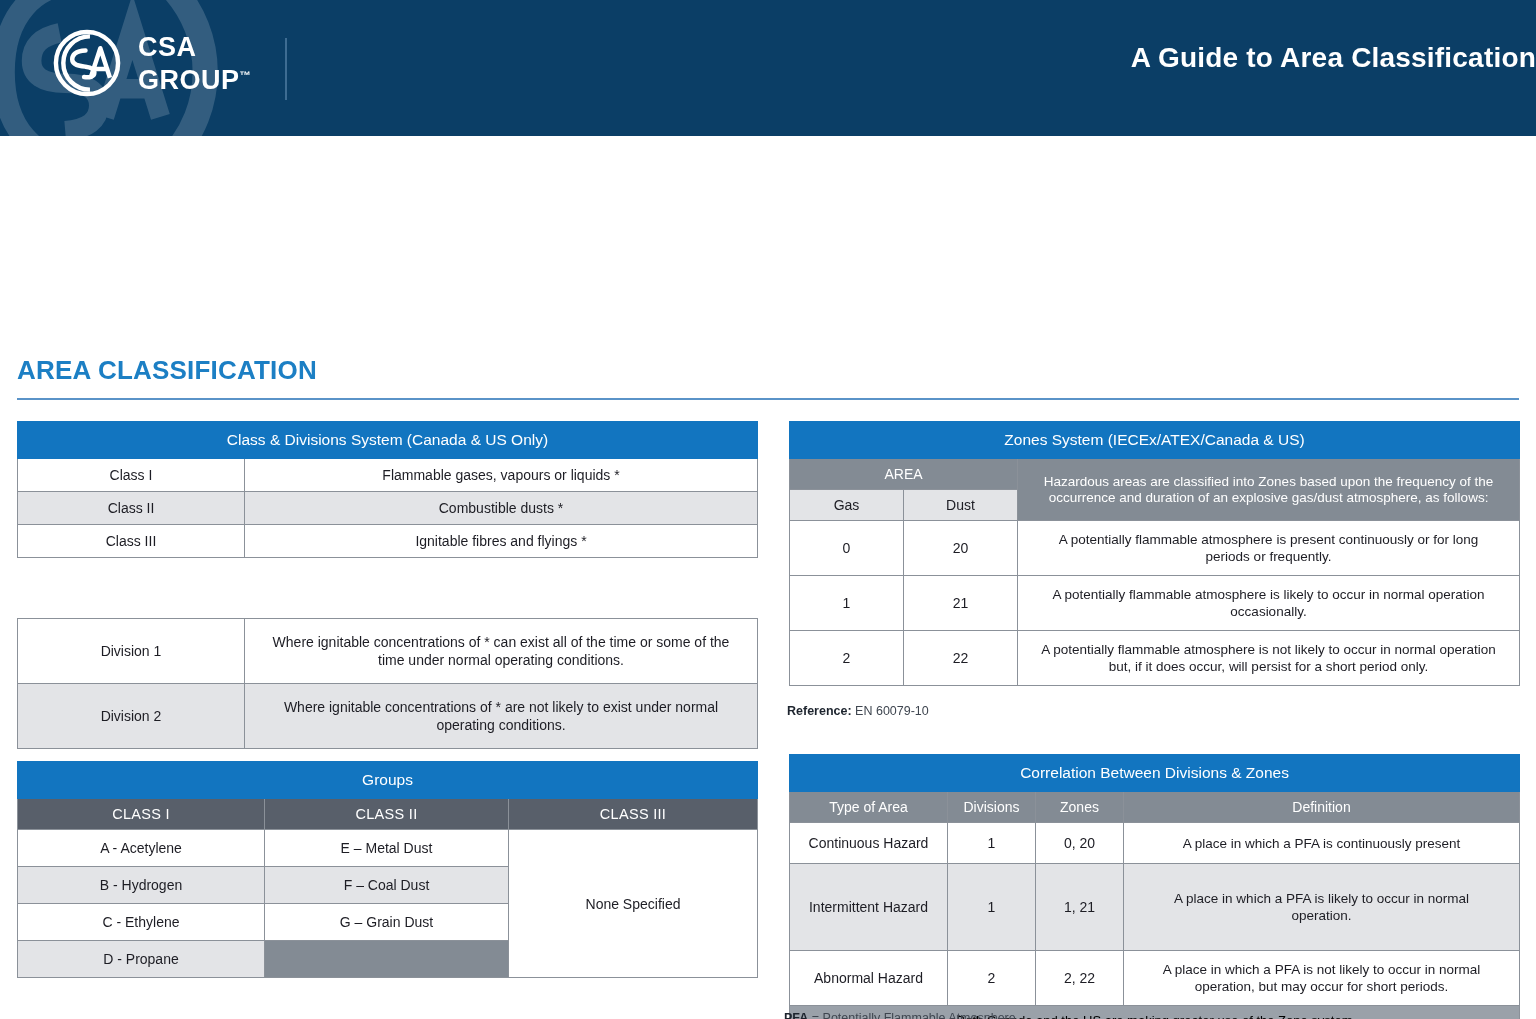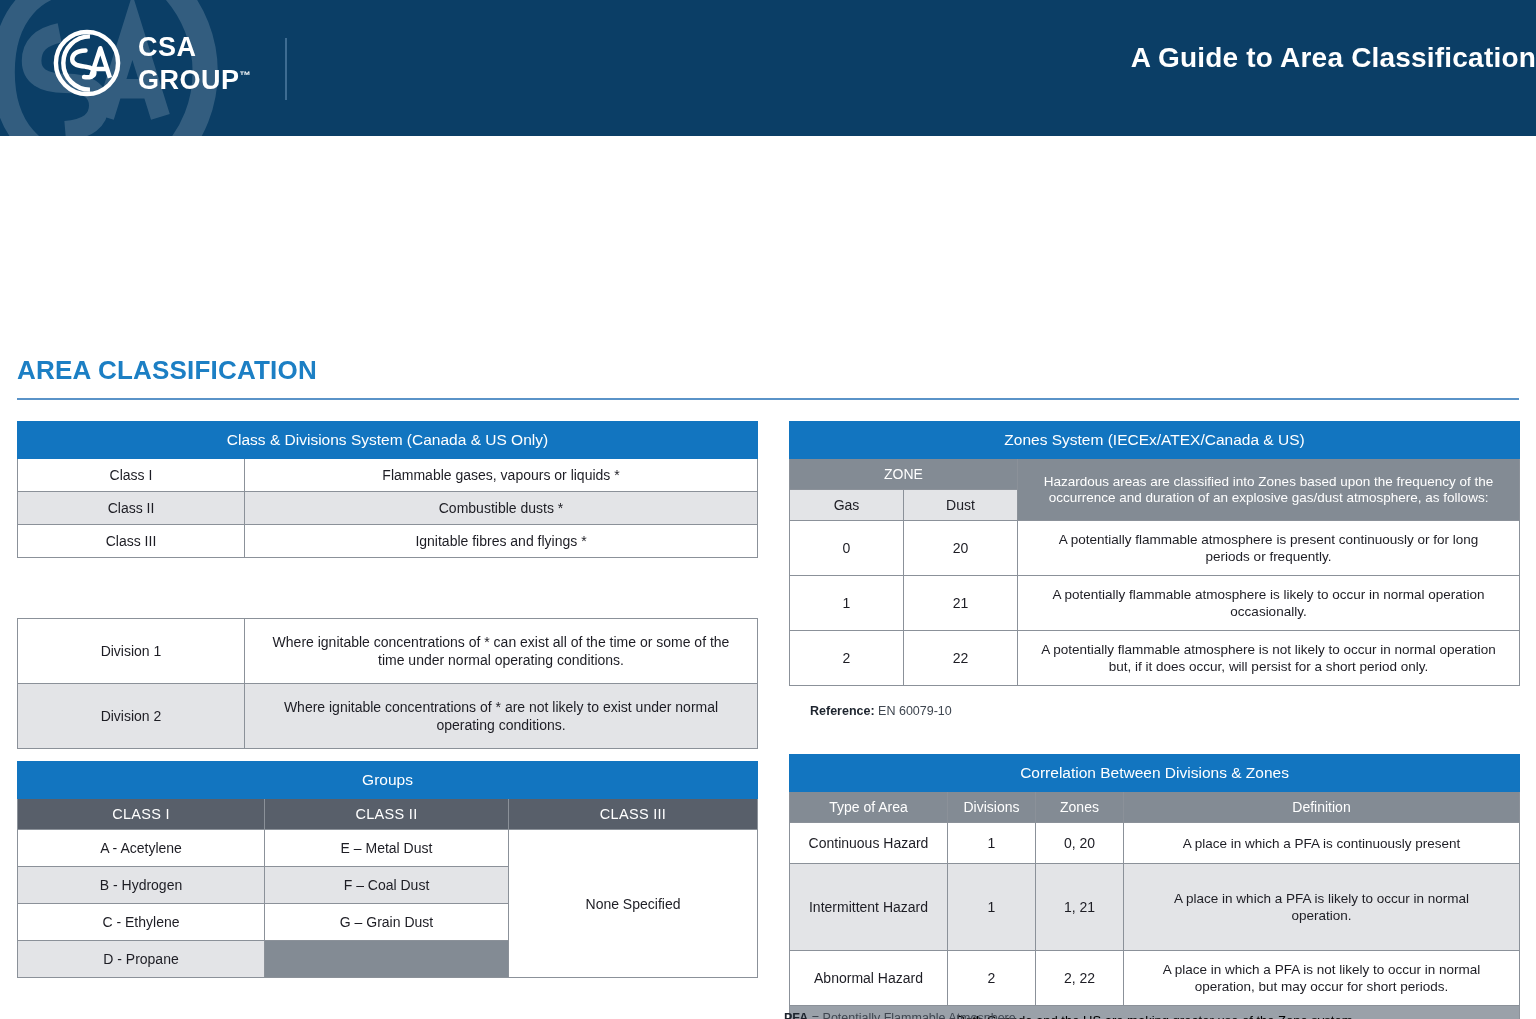--- a/index.html
+++ b/index.html
@@ -152,21 +152,21 @@
     color: #3f4650;
   }
   .footnote b { color: #1d242e; }
 
   
   #tbl-class      { left: 17px;  top: 285px; width: 740px; }
   #tbl-division   { left: 17px;  top: 482px; width: 740px; }
   #tbl-groups     { left: 17px;  top: 625px; width: 740px; }
   #tbl-zones      { left: 789px; top: 285px; width: 730px; border-radius: 32px; }
   #tbl-corr       { left: 789px; top: 618px; width: 730px; }
-  #ref-note       { left: 810px; top: 568px; }
+  #ref-note       { left: 787px; top: 568px; }
   #pfa-note       { left: 784px; top: 875px; }
 </style>
 </head>
 <body>
 
 <div class="header">
 
   <svg class="header-watermark" viewBox="0 0 100 100">
     <circle cx="50" cy="50" r="44" fill="none" stroke="#ffffff" stroke-width="9"></circle>
     <path d="M50 18 C33 18 22 30 22 50 C22 70 33 82 50 82" fill="none" stroke="#ffffff" stroke-width="8"></path>
@@ -277,21 +277,21 @@
     <colgroup>
         <col style="width:114px">
         <col style="width:114px">
         <col style="width:502px">
       </colgroup>
     <tbody>
       <tr>
         <td class="title-bar" colspan="3">Zones System (IECEx/ATEX/Canada &amp; US)</td>
       </tr>
       <tr>
-        <td class="subhead-mid" colspan="2">ZONE</td>
+        <td class="subhead-mid" colspan="2">AREA</td>
         <td class="subhead-mid-lh" rowspan="2">Hazardous areas are classified into Zones based upon the frequency of the occurrence and duration of an explosive gas/dust atmosphere, as follows:</td>
       </tr>
       <tr>
         <td class="row-alt lbl">Gas</td>
         <td class="row-alt lbl">Dust</td>
       </tr>
       <tr class="row-white">
         <td class="lbl" style="padding:16px 6px">0</td>
         <td style="padding:16px 6px">20</td>
         <td class="desc-sm" style="padding:10px 18px">A potentially flammable atmosphere is present continuously or for long periods or frequently.</td>

